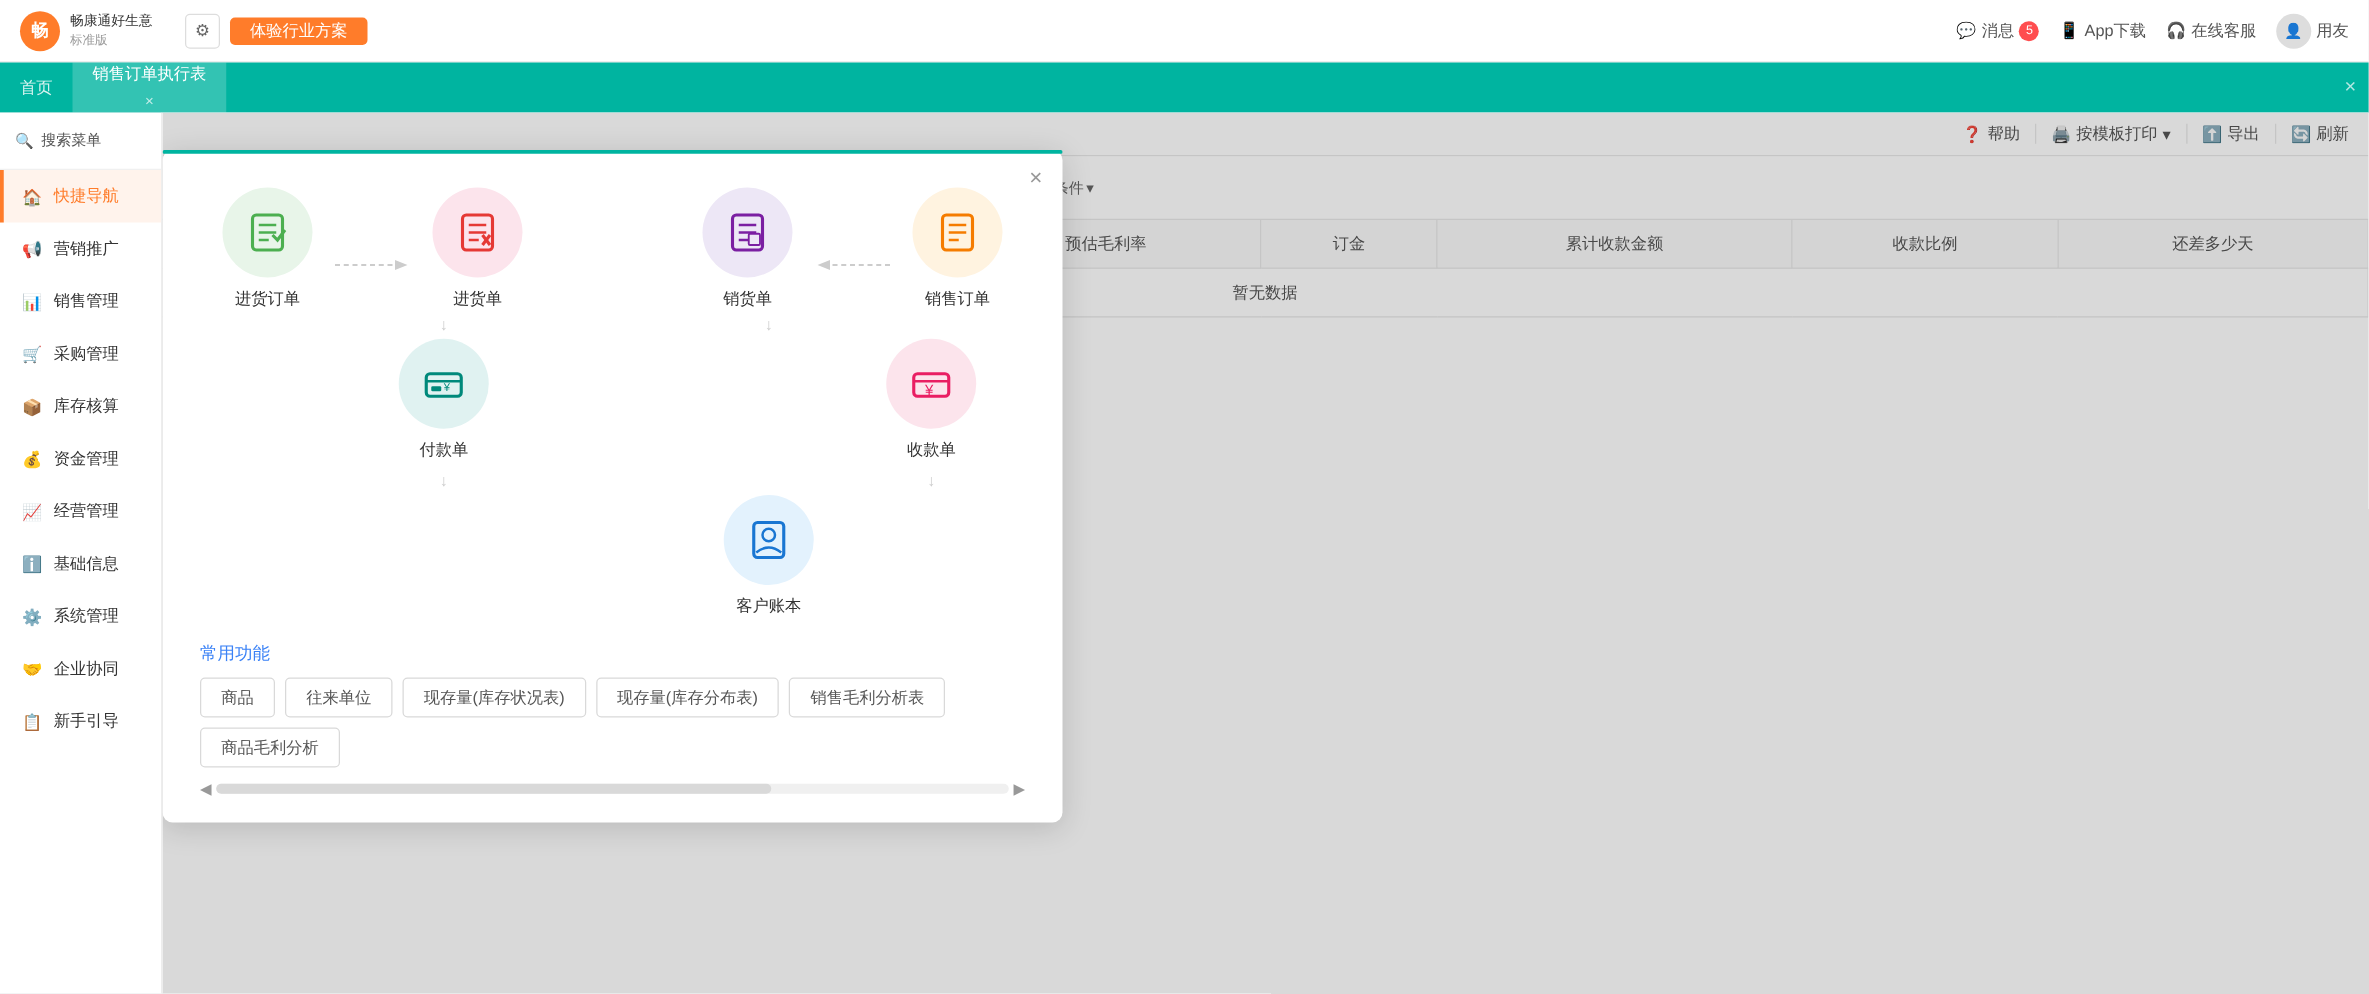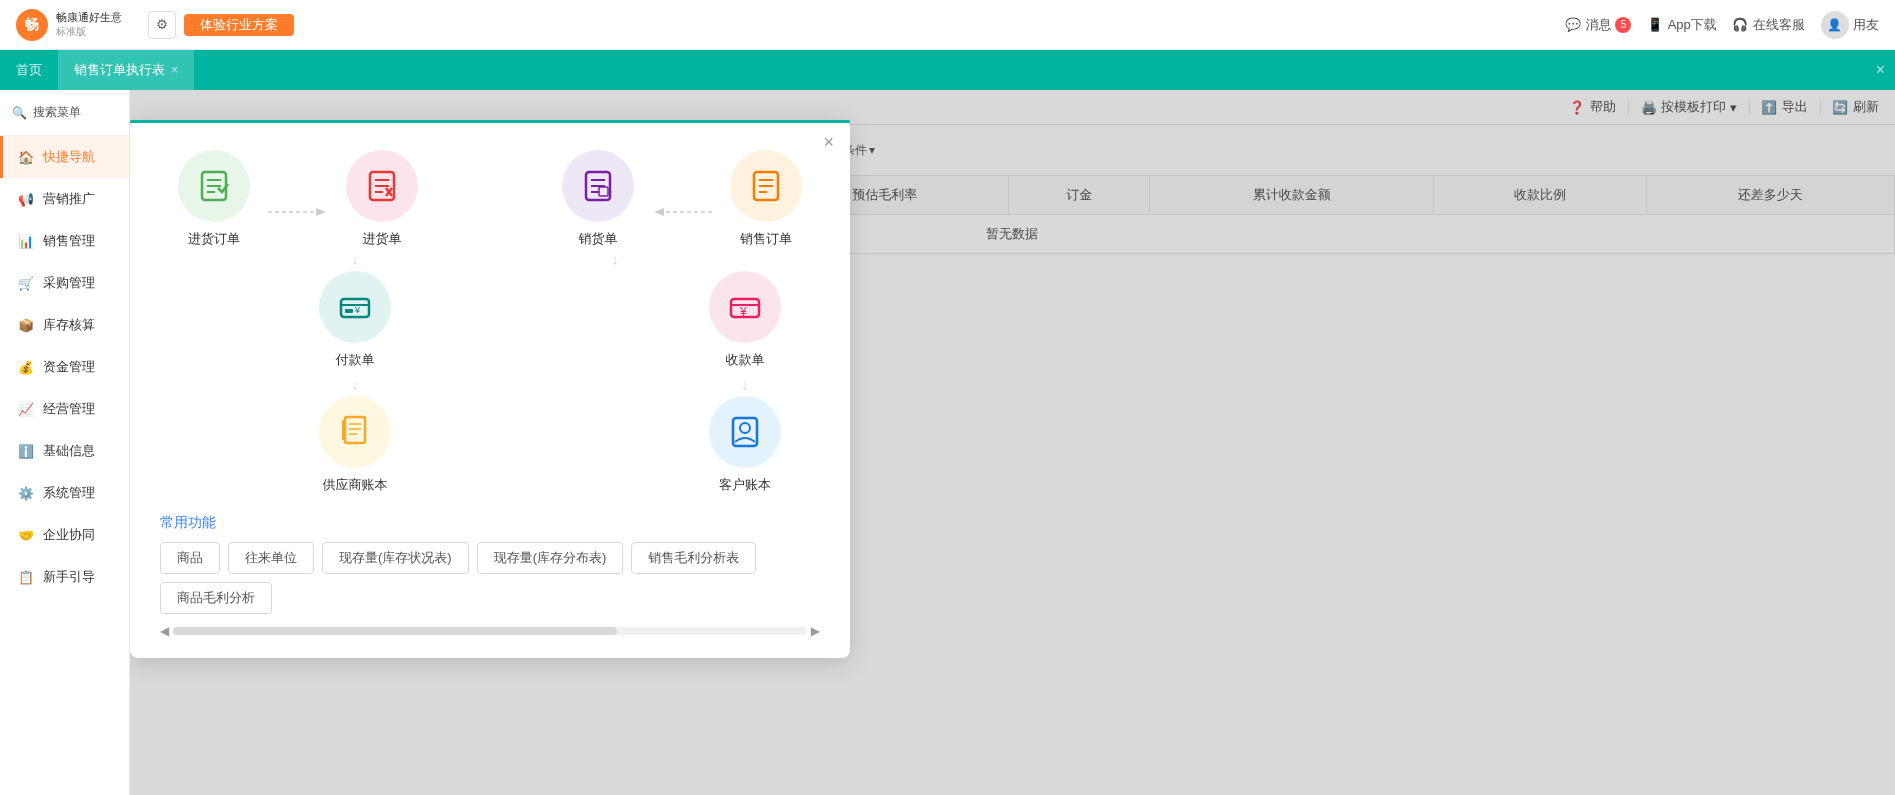--- a/index.html
+++ b/index.html
@@ -26,21 +26,21 @@
     .top-right-item { display: flex; align-items: center; gap: 4px; color: #555; font-size: 13px; cursor: pointer; }
     .badge { background: #ff4d4f; color: white; border-radius: 10px; font-size: 10px; padding: 0 5px; min-width: 16px; height: 16px; display: flex; align-items: center; justify-content: center; }
     .user-avatar { width: 28px; height: 28px; border-radius: 50%; background: #ddd; display: flex; align-items: center; justify-content: center; color: #666; font-size: 12px; }
 
     
     .nav-tabs {
       display: flex; align-items: center; height: 40px;
       background: #00b4a0; flex-shrink: 0;
     }
     .nav-tab { padding: 0 16px; height: 40px; display: flex; align-items: center; color: rgba(255,255,255,0.85); cursor: pointer; font-size: 13px; gap: 6px; }
-    .nav-tab.active { background: rgba(255,255,255,0.2); color: white; }
+    .nav-tab.active { background: rgba(255,255,255,0.2); color: white; flex-direction: column; }
     .nav-tab-close { color: rgba(255,255,255,0.7); font-size: 12px; cursor: pointer; }
     .nav-tab-x { margin-left: auto; margin-right: 10px; color: rgba(255,255,255,0.7); cursor: pointer; font-size: 16px; }
 
     
     .main-area { display: flex; flex: 1; overflow: hidden; }
 
     
     .sidebar {
       width: 130px; background: #fff; border-right: 1px solid #e8e8e8;
       display: flex; flex-direction: column; flex-shrink: 0;
@@ -435,32 +435,20 @@
           <div style="display:flex; margin-bottom:4px;">
             <div style="width:130px;"></div>
             <div style="width:130px; display:flex; justify-content:center; color:#ccc;">↓</div>
             <div style="width:260px;"></div>
             <div style="width:130px; display:flex; justify-content:center; color:#ccc;">↓</div>
           </div>
 
           <div style="display:flex; align-items:center; margin-bottom:20px;">
             <div style="width:130px;"></div>
 
-            <div class="wf-node">
-              <div class="wf-circle yellow">
-                <svg width="36" height="36" viewBox="0 0 36 36">
-                    <rect x="8" y="3" width="20" height="26" rx="2" fill="none" stroke="#f9a825" stroke-width="2.5"></rect>
-                    <rect x="5" y="6" width="3" height="20" rx="1" fill="#f9a825"></rect>
-                    <line x1="12" y1="10" x2="24" y2="10" stroke="#f9a825" stroke-width="1.5"></line>
-                    <line x1="12" y1="15" x2="24" y2="15" stroke="#f9a825" stroke-width="1.5"></line>
-                    <line x1="12" y1="20" x2="20" y2="20" stroke="#f9a825" stroke-width="1.5"></line>
-                  </svg>
-              </div>
-              <span class="wf-label">供应商账本</span>
-            </div>
             <div style="width:130px;"></div>
             <div style="width:130px;"></div>
 
             <div class="wf-node">
               <div class="wf-circle blue">
                 <svg width="36" height="36" viewBox="0 0 36 36">
                     <rect x="6" y="4" width="24" height="28" rx="3" fill="none" stroke="#1976d2" stroke-width="2.5"></rect>
                     <circle cx="18" cy="14" r="5" fill="none" stroke="#1976d2" stroke-width="2"></circle>
                     <path d="M8 28 Q18 20 28 28" fill="none" stroke="#1976d2" stroke-width="2"></path>
                   </svg>

